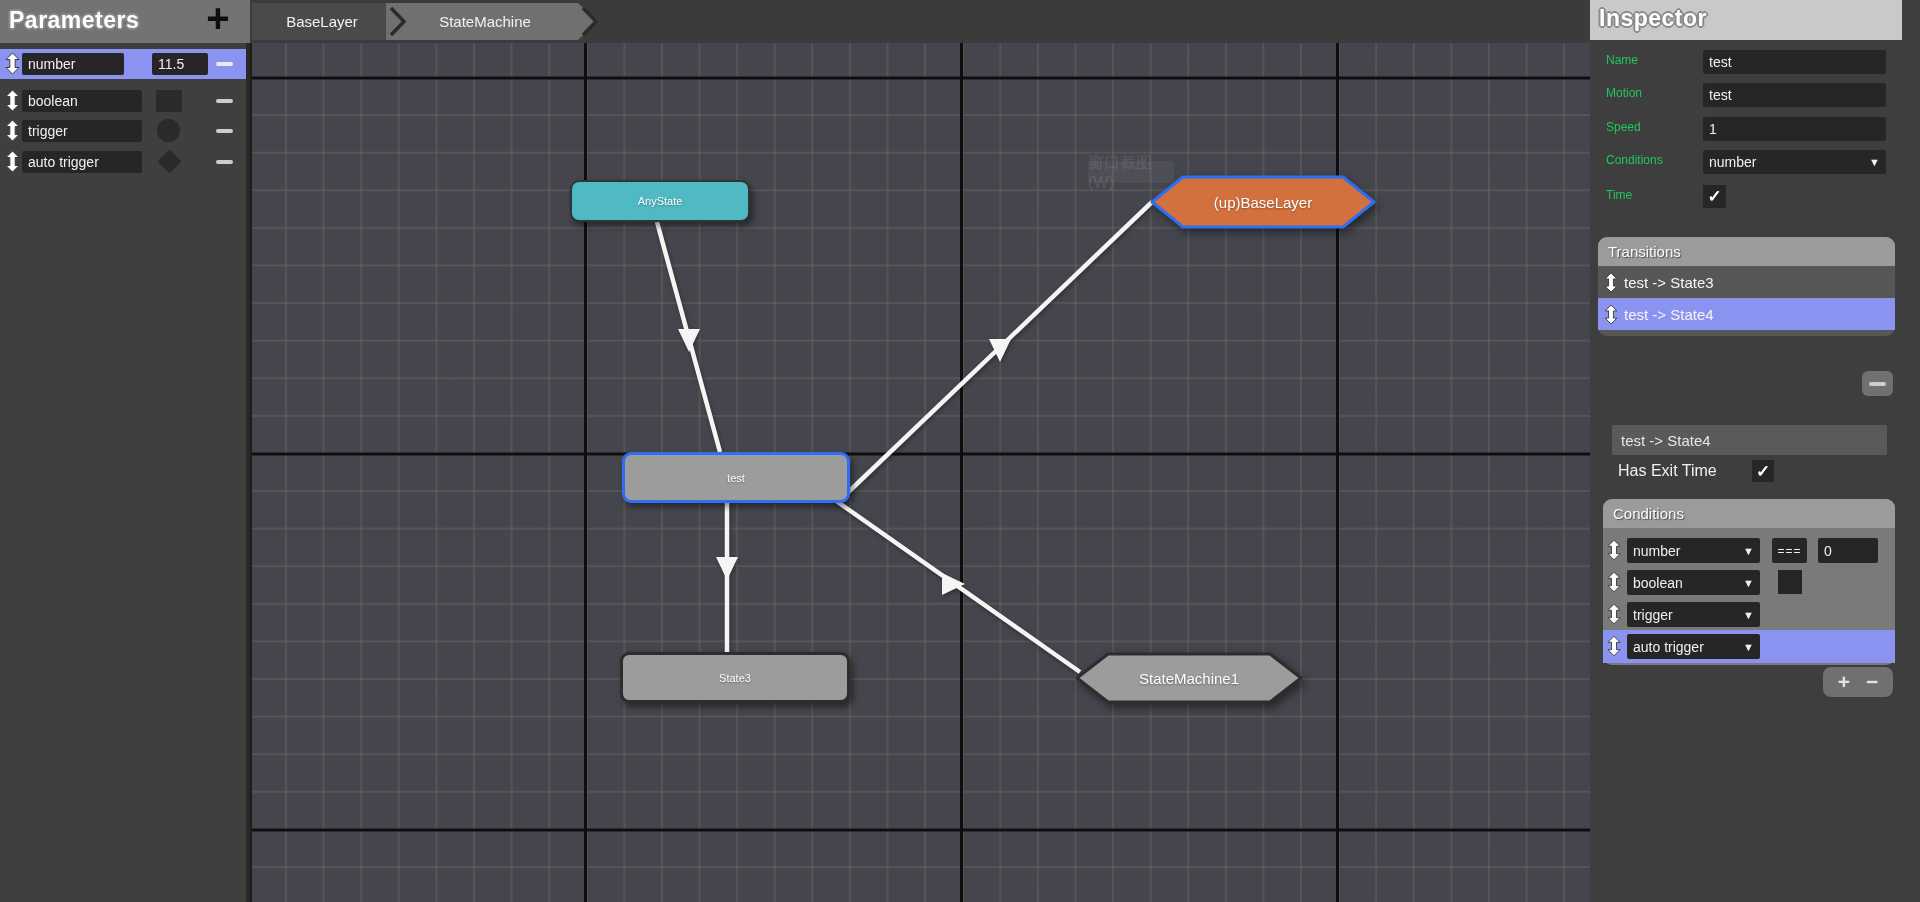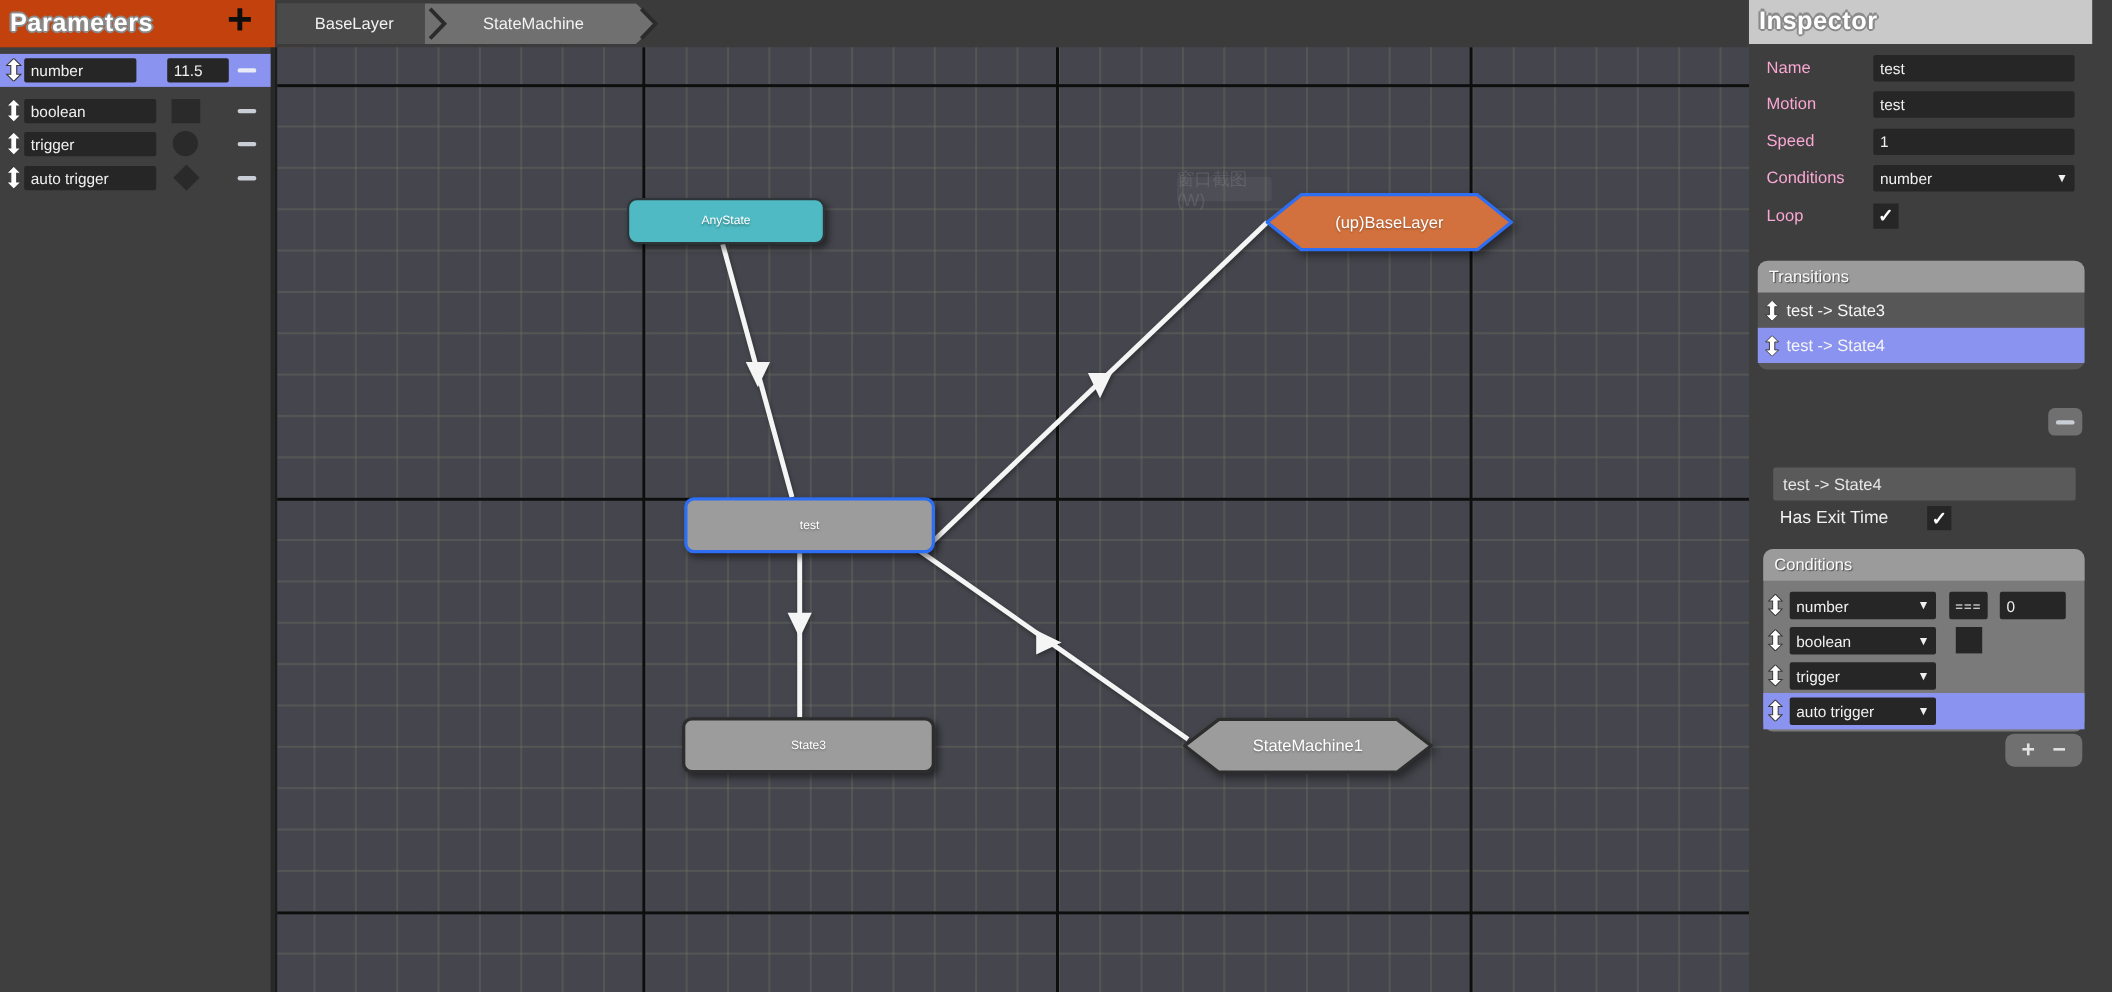--- a/index.html
+++ b/index.html
@@ -12,21 +12,21 @@
                  -1px -1px #8a8a8a,1px -1px #8a8a8a,-1px 1px #8a8a8a,1px 1px #8a8a8a;}
   .darkfield{background:#262626;border-radius:2px;color:#f0f0f0;font-size:14px;
      display:flex;align-items:center;padding:0 6px;box-sizing:border-box;}
   .checkbox{background:#262626;display:flex;align-items:center;justify-content:center;
      color:#ffffff;font-size:17px;font-weight:bold;}
   .dash{background:#c9ced6;border-radius:2px;height:4px;width:17px;}
   .updown-icon{flex:0 0 auto;}
   
   #params-panel{position:absolute;left:0;top:0;width:246px;height:902px;background:#3f3f3f;
      border-right:4px solid #282828;}
-  #params-header{position:absolute;left:0;top:0;width:276px;height:43px;background:#c2410c;}
+  #params-header{position:absolute;left:0;top:0;width:276px;height:43px;background:#737373;}
   #params-title{position:absolute;left:9px;top:7px;}
   #params-add{position:absolute;left:198px;top:-6px;width:40px;height:48px;color:#0e0e0e;
      font-size:40px;font-weight:bold;line-height:48px;text-align:center;cursor:pointer;}
   .param-row{position:absolute;left:0;width:246px;height:30px;}
   .param-row.selected{background:#8b93f0;}
   .param-row .updown-icon{position:absolute;left:5px;top:4px;}
   .pname{position:absolute;top:4px;left:22px;height:22px;}
   .pvalue{position:absolute;top:4px;left:152px;width:56px;height:22px;}
   .pshape-square{position:absolute;left:156px;top:4px;width:26px;height:22px;background:#2a2a2a;}
   .pshape-circle{position:absolute;left:157px;top:3px;width:23px;height:23px;border-radius:50%;background:#2a2a2a;}
@@ -54,29 +54,29 @@
   #edges{position:absolute;left:0;top:0;width:1338px;height:859px;
      filter:drop-shadow(1px 2px 2px rgba(0,0,0,.35));}
   .node{position:absolute;display:flex;align-items:center;justify-content:center;
      color:#ffffff;font-size:11px;border-radius:9px;box-sizing:border-box;cursor:pointer;
      box-shadow:3px 4px 6px rgba(0,0,0,.45);text-shadow:0 1px 2px rgba(0,0,0,.35);z-index:2;}
   .node-hex{position:absolute;display:flex;align-items:center;justify-content:center;
      color:#ffffff;font-size:15px;cursor:pointer;z-index:2;
      filter:drop-shadow(3px 4px 4px rgba(0,0,0,.45));text-shadow:0 1px 2px rgba(0,0,0,.35);}
   .node-hex svg{position:absolute;left:0;top:0;}
   .node-hex span{position:relative;}
-  #ghost{position:absolute;left:818px;top:118px;width:86px;height:22px;z-index:1;
+  #ghost{position:absolute;left:836px;top:118px;width:86px;height:22px;z-index:1;
      background:rgba(255,255,255,.05);border-radius:3px;color:rgba(225,225,225,.13);
      font-size:16px;display:flex;align-items:center;justify-content:center;}
   
   #inspector{position:absolute;left:1590px;top:0;width:330px;height:902px;background:#3e3e3e;}
   #inspector-header{position:absolute;left:0;top:0;width:312px;height:40px;background:#c9c9c9;}
   #inspector-title{position:absolute;left:9px;top:5px;}
   .insp-row{position:absolute;left:0;width:330px;height:26px;}
-  .insp-label{position:absolute;left:16px;top:3px;font-size:15px;color:#f9a8d4;}
+  .insp-label{position:absolute;left:16px;top:3px;font-size:12px;color:#22c55e;}
   .insp-input{position:absolute;left:113px;top:0;width:183px;height:24px;}
   .dd-arrow{position:absolute;right:6px;top:50%;transform:translateY(-50%);
      color:#f0f0f0;font-size:11px;}
   .section-header{height:29px;background:#9b9b9b;border-radius:9px 9px 0 0;display:flex;
      align-items:center;padding-left:10px;color:#fafafa;font-size:15px;
      text-shadow:1px 1px 1px rgba(70,70,70,.9);}
   #transitions-box{position:absolute;left:8px;top:237px;width:297px;background:#575757;
      border-radius:9px;padding-bottom:6px;}
   .trans-row{height:32px;display:flex;align-items:center;padding-left:6px;gap:6px;
      color:#f5f5f5;font-size:15px;cursor:pointer;}
@@ -215,21 +215,21 @@
       <div class="insp-input darkfield">1</div>
     </div>
     <div class="insp-row" style="top:150px">
       <div class="insp-label">Conditions</div>
       <div class="insp-input darkfield">
         <span>number</span>
         <span class="dd-arrow">▼</span>
       </div>
     </div>
     <div class="insp-row" style="top:185px">
-      <div class="insp-label">Loop</div>
+      <div class="insp-label">Time</div>
       <div class="insp-input checkbox" style="width:23px;height:23px">✓</div>
     </div>
 
     <div id="transitions-box">
       <div class="section-header">Transitions</div>
       <div id="transition-list">
           <div class="trans-row">
             <svg width="14" height="19" viewBox="0 0 15 21" class="updown-icon">
               <path d="M7.5 0 L14 6.5 L10.2 6.5 L10.2 14.5 L14 14.5 L7.5 21 L1 14.5 L4.8 14.5 L4.8 6.5 L1 6.5 Z" fill="#ffffff" stroke="#3a3a3a" stroke-width="1"></path>
             </svg>

